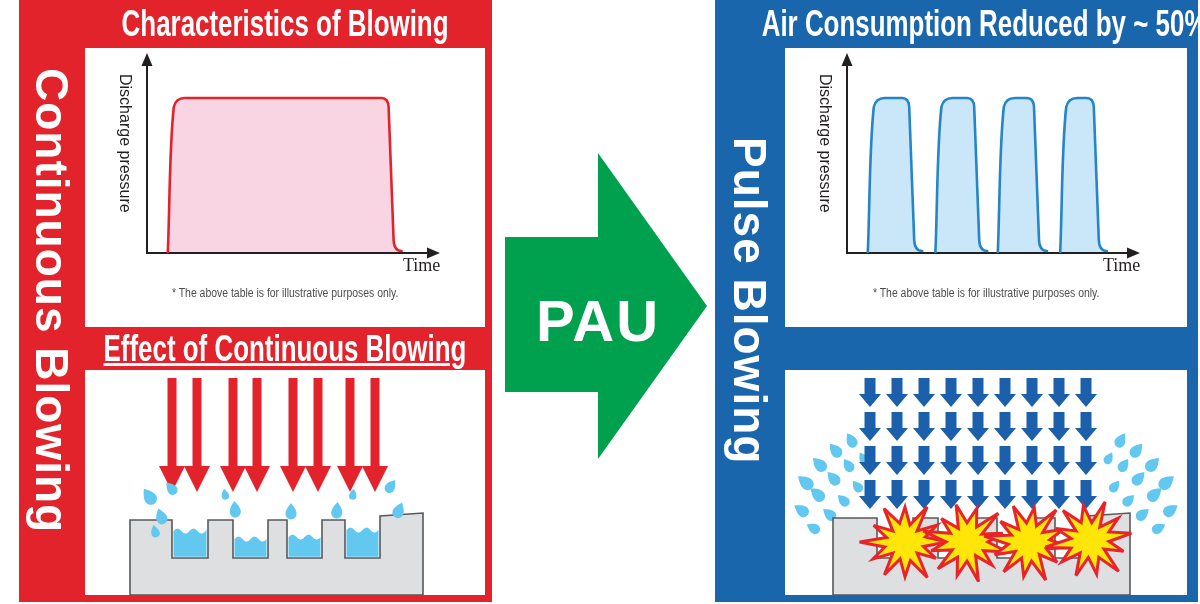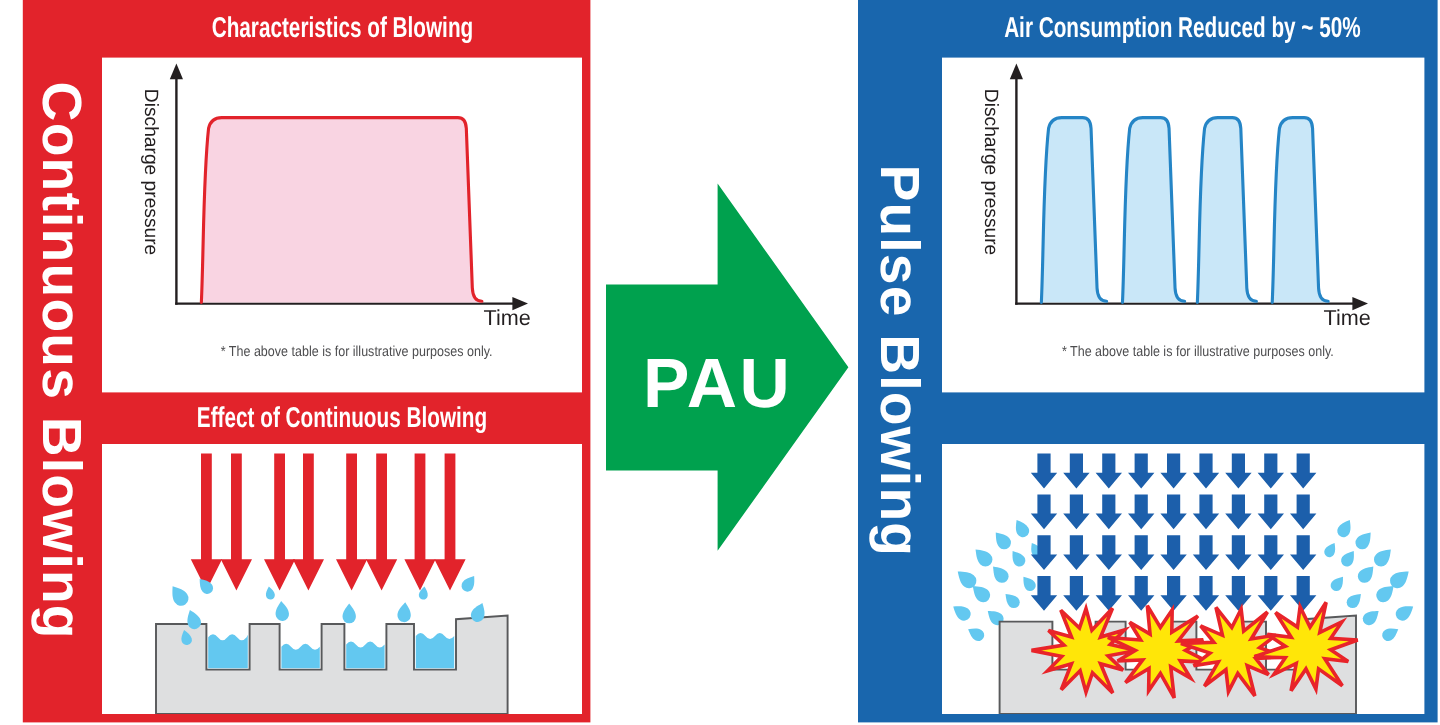--- a/index.html
+++ b/index.html
@@ -7,38 +7,38 @@
        font-family:"Liberation Sans",sans-serif;}
   .panel{position:absolute;top:0;height:602px;}
   #left-panel{left:19px;width:473px;}
   #right-panel{left:715px;width:483px;}
   .band-label{position:absolute;left:0;top:0;height:602px;display:flex;align-items:center;
       justify-content:center;writing-mode:vertical-rl;color:#fff;font-weight:bold;
       font-size:46px;letter-spacing:1px;}
   #left-panel .band-label{width:66px;}
   #right-panel .band-label{width:70px;}
   .section-header{position:absolute;color:#fff;font-weight:bold;display:flex;
-      align-items:center;justify-content:center;white-space:nowrap;font-size:24px;}
+      align-items:center;justify-content:center;white-space:nowrap;font-size:36px;}
   .section-header>span{display:inline-block;transform:scaleX(0.72);}
   .hdr-top{top:0;height:48px;}
-  .hdr-mid{top:327px;height:43px;}
+  .hdr-mid{top:327px;height:43px;text-decoration:underline;}
   #left-panel .section-header{left:66px;width:400px;}
   #right-panel .section-header{left:69px;width:402px;}
   .chart-panel{position:absolute;top:48px;height:279px;background:#fff;}
   #left-panel .chart-panel{left:66px;width:400px;}
   #right-panel .chart-panel{left:70px;width:402px;}
   .illus-panel{position:absolute;top:370px;height:225px;background:#fff;}
   #left-panel .illus-panel{left:66px;width:400px;}
   #right-panel .illus-panel{left:70px;width:402px;}
   .chart-svg,.illus-svg{position:absolute;left:0;top:0;}
   .ylabel{position:absolute;left:31px;top:26px;height:185px;writing-mode:vertical-rl;
       font-size:16px;color:#231F20;white-space:nowrap;}
-  .xlabel{position:absolute;left:318px;top:207px;font-size:18px;color:#231F20;}
+  .xlabel{position:absolute;left:318px;top:207px;font-size:18px;color:#231F20;font-family:Liberation Serif, serif;}
   .footnote{position:absolute;left:0;top:238px;width:100%;text-align:center;
-      font-size:12px;color:#4D4D4F;padding-left:12px;}
+      font-size:12px;color:#4D4D4F;}
   .footnote>span{display:inline-block;transform:scaleX(0.87);white-space:nowrap;}
   #pau{position:absolute;left:500px;top:148px;width:212px;height:316px;}
   #pau text{font-family:"Liberation Sans",sans-serif;font-weight:bold;font-size:58px;
       fill:#fff;letter-spacing:2px;}
 </style>
 </head>
 <body>
 
 <div id="left-panel" class="panel" style="background: rgb(226, 35, 43);">
   <div class="band-label">Continuous Blowing</div>

